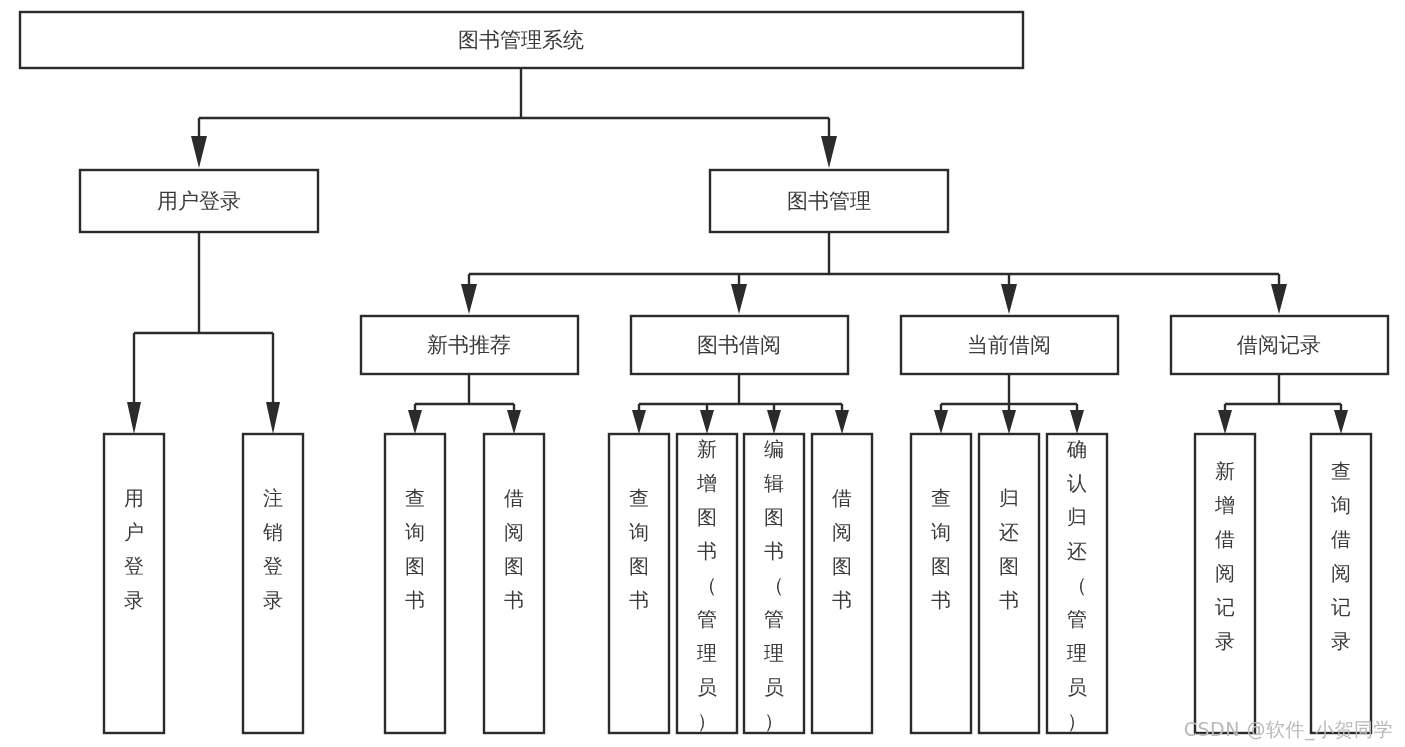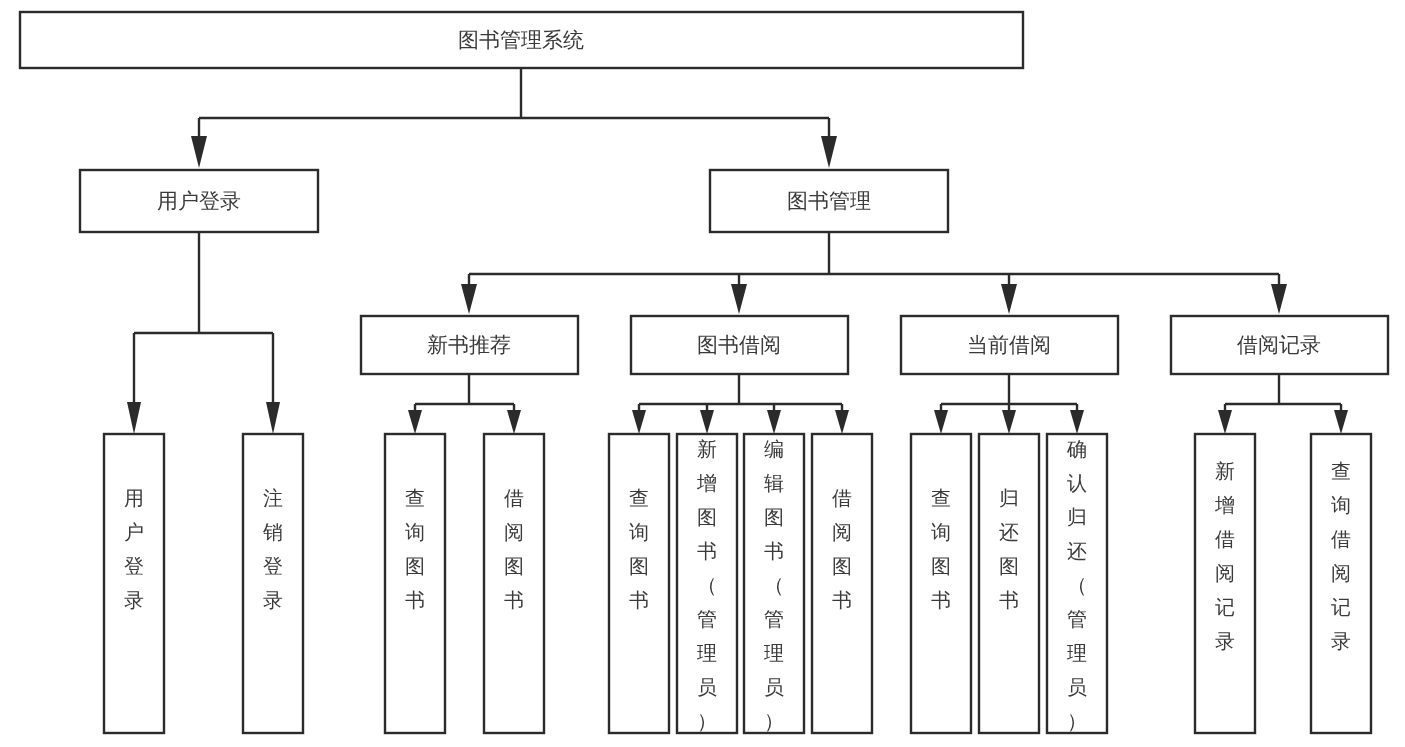--- a/index.html
+++ b/index.html
@@ -243,14 +243,15 @@
       <text class="node-label-v" x="1225" y="478"><tspan x="1225" y="478">新</tspan><tspan x="1225" y="512">增</tspan><tspan x="1225" y="546">借</tspan><tspan x="1225" y="580">阅</tspan><tspan x="1225" y="614">记</tspan><tspan x="1225" y="648">录</tspan></text>
     </g>
 
     <g>
       <rect class="node-box" x="1311" y="434" width="60" height="299"></rect>
       <text class="node-label-v" x="1341" y="478"><tspan x="1341" y="478">查</tspan><tspan x="1341" y="512">询</tspan><tspan x="1341" y="546">借</tspan><tspan x="1341" y="580">阅</tspan><tspan x="1341" y="614">记</tspan><tspan x="1341" y="648">录</tspan></text>
     </g>
 
   </svg>
 
+  <div class="watermark-text">CSDN @软件_小贺同学</div>
 
 </div>
 
 </body></html>

